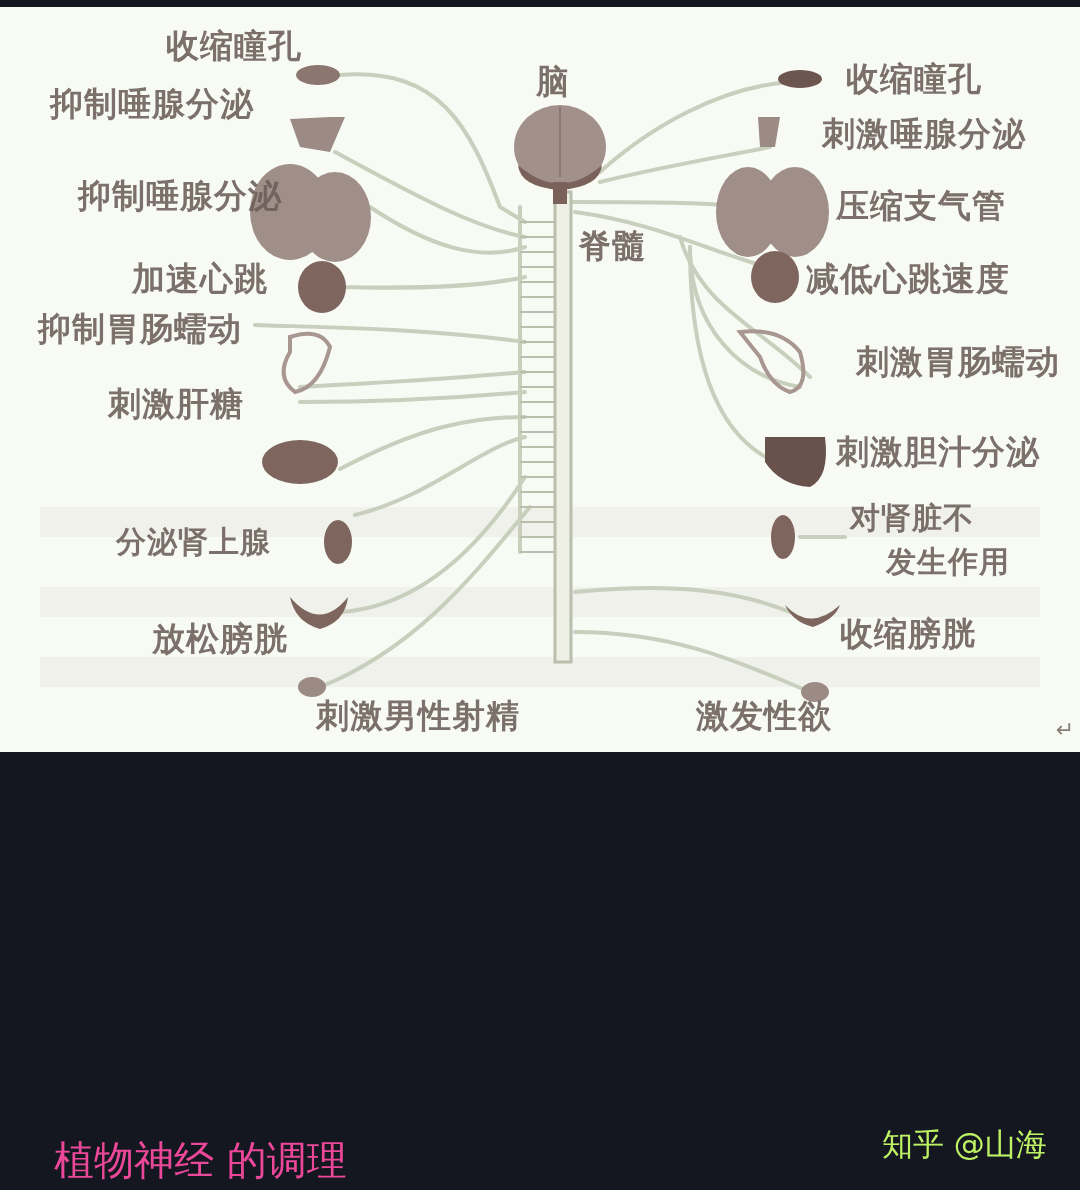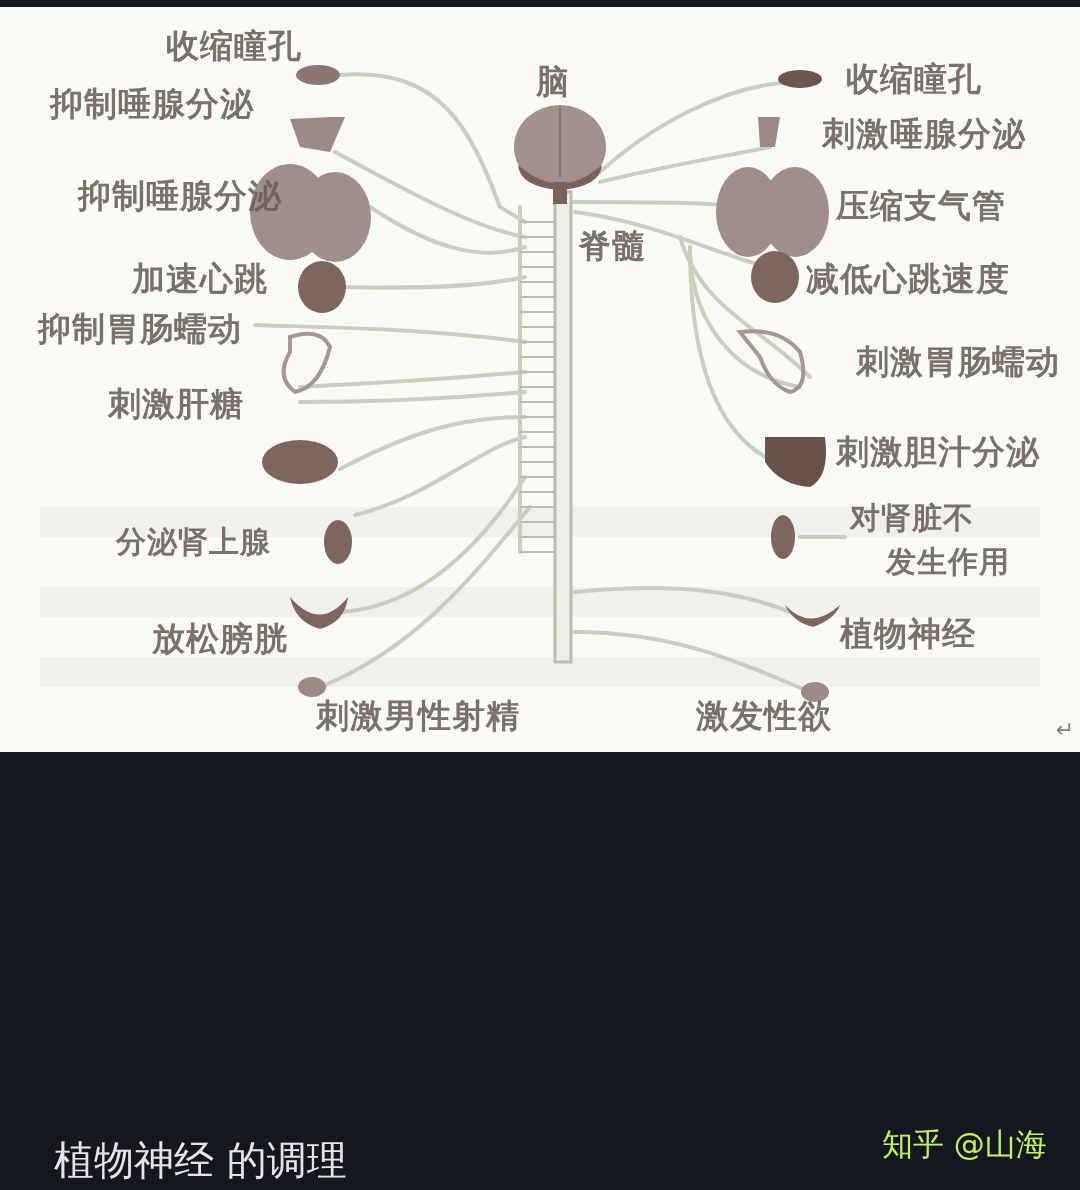--- a/index.html
+++ b/index.html
@@ -15,21 +15,21 @@
   }
   .figure svg { position: absolute; left: 0; top: 0; }
   .lbl {
     position: absolute; color: #6b5e58; font-weight: bold; font-size: 33px;
     font-family: "DejaVu Serif", "Liberation Serif", serif; letter-spacing: 1px;
     white-space: nowrap; line-height: 1; opacity: 0.88;
   }
   .lbl.small { font-size: 30px; }
   .return-mark { position: absolute; right: 6px; bottom: 10px; color: #8a7d75; font-size: 22px; }
   .caption {
-    position: absolute; left: 54px; top: 1133px; color: #e5e5e5; font-size: 40px;
+    position: absolute; left: 54px; top: 1133px; color: #ec4899; font-size: 40px;
     font-family: "DejaVu Sans", "Liberation Sans", sans-serif; white-space: nowrap;
   }
   .watermark {
     position: absolute; left: 882px; top: 1124px; color: #bef264; font-size: 31px;
     font-family: "DejaVu Sans", "Liberation Sans", sans-serif; white-space: nowrap;
   }
 </style>
 </head>
 <body>
 
@@ -149,20 +149,20 @@
   <span class="lbl" style="left:316px; top:692px;">刺激男性射精</span>
 
   <span class="lbl" style="left:846px; top:55px;text-align:center;">收缩瞳孔</span>
   <span class="lbl" style="left:836px; top:182px;">压缩支气管</span>
   <span class="lbl" style="left:822px; top:110px;">刺激唾腺分泌</span>
   <span class="lbl" style="left:806px; top:255px;">减低心跳速度</span>
   <span class="lbl" style="left:856px; top:338px;">刺激胃肠蠕动</span>
   <span class="lbl" style="left:836px; top:428px;">刺激胆汁分泌</span>
   <span class="lbl small" style="left:850px; top:496px;">对肾脏不</span>
   <span class="lbl small" style="left:886px; top:540px;">发生作用</span>
-  <span class="lbl" style="left:840px; top:610px;">植物神经</span>
+  <span class="lbl" style="left:840px; top:610px;">收缩膀胱</span>
   <span class="lbl" style="left:696px; top:692px;">激发性欲</span>
 
   <span class="return-mark">↵</span>
 </div>
 
 <div class="caption">植物神经 的调理</div>
 <div class="watermark">知乎 @山海</div>
 
 </body></html>

